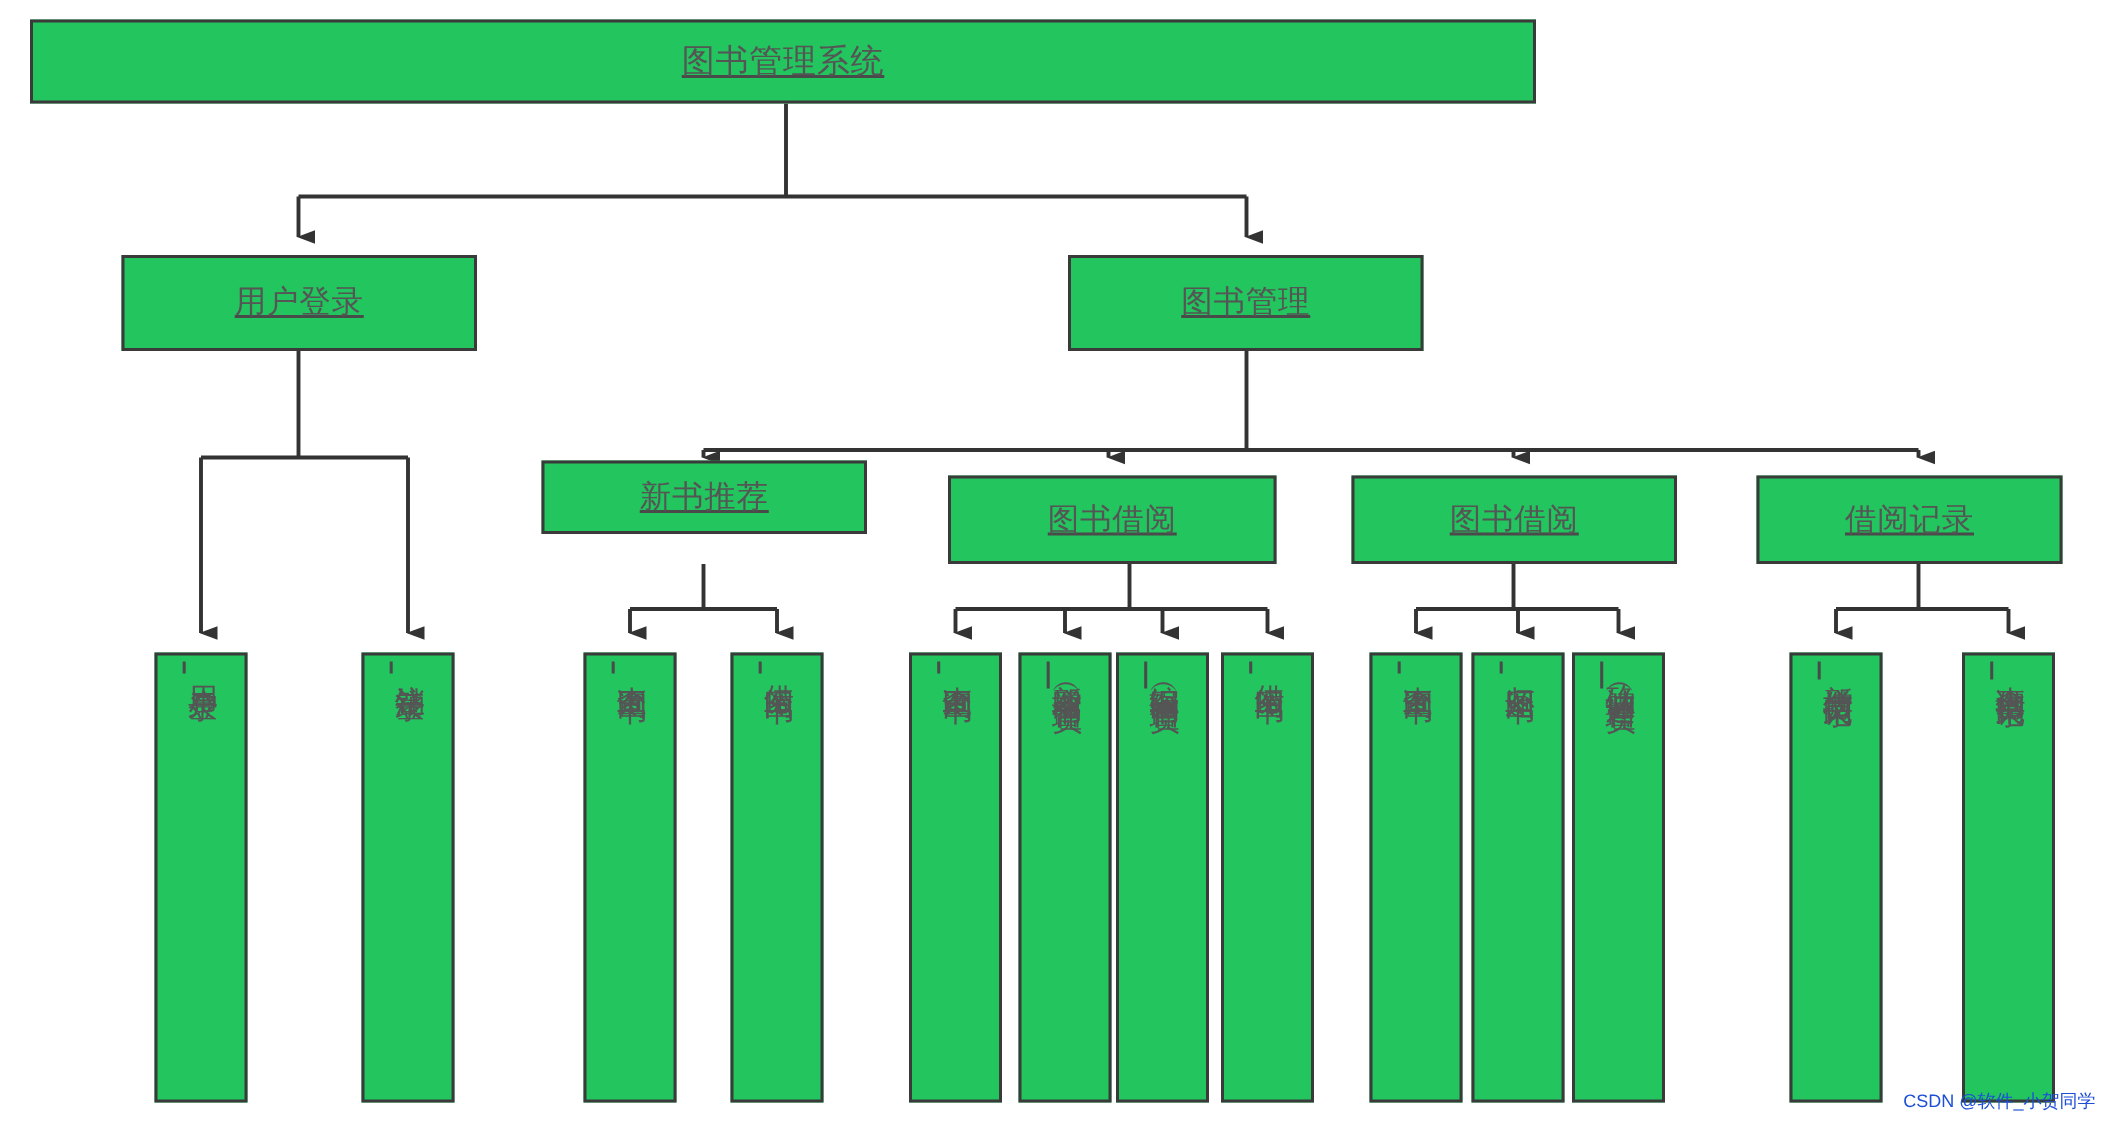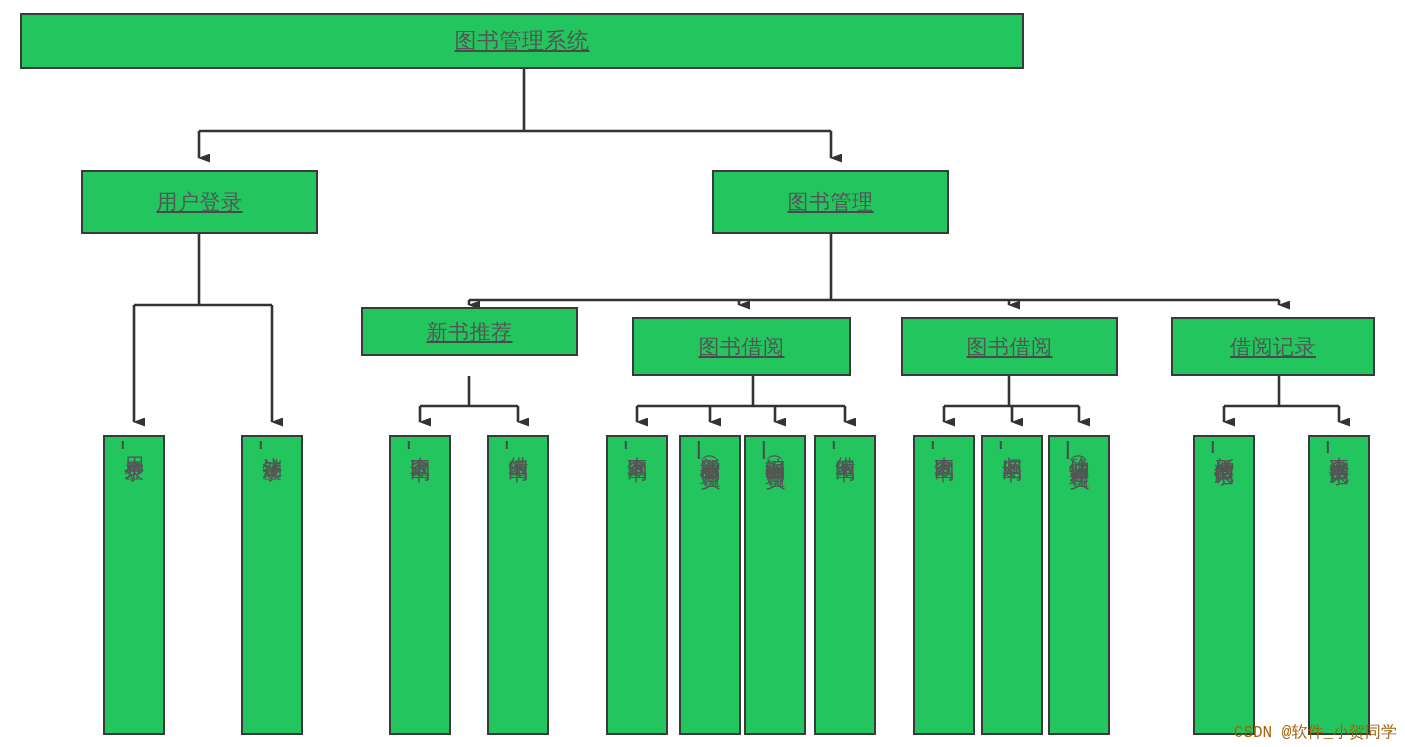--- a/index.html
+++ b/index.html
@@ -59,24 +59,24 @@
     text-orientation: upright;
     font-size: 20px;
     line-height: 1.18;
     letter-spacing: 2px;
     margin: 0 auto;
   }
   .watermark {
     position: absolute;
     right: 8px;
     bottom: 4px;
-    font-size: 16px;
-    color: #a16207;
+    font-size: 12px;
+    color: #1d4ed8;
     white-space: nowrap;
-    font-family: Liberation Mono, monospace;
+    font-family: Liberation Sans, sans-serif;
   }
 </style>
 </head>
 <body>
 
 <div id="canvas">
 
   <svg class="edges" viewBox="0 0 1405 747" xmlns="http://www.w3.org/2000/svg">
     <defs>
       <marker id="arrow" markerWidth="10" markerHeight="12" refX="4.5" refY="11" orient="auto" markerUnits="userSpaceOnUse">

